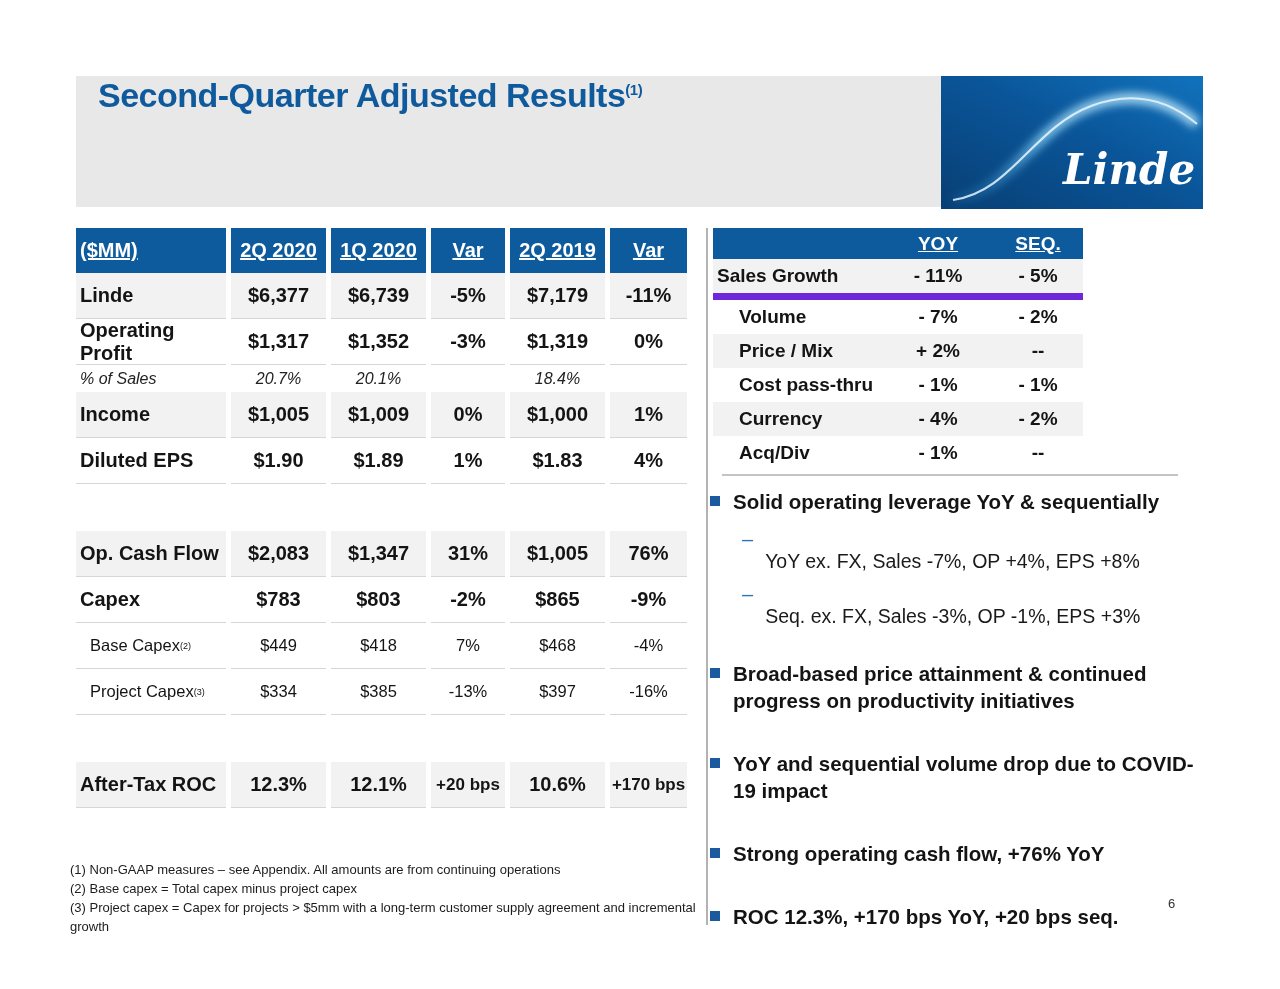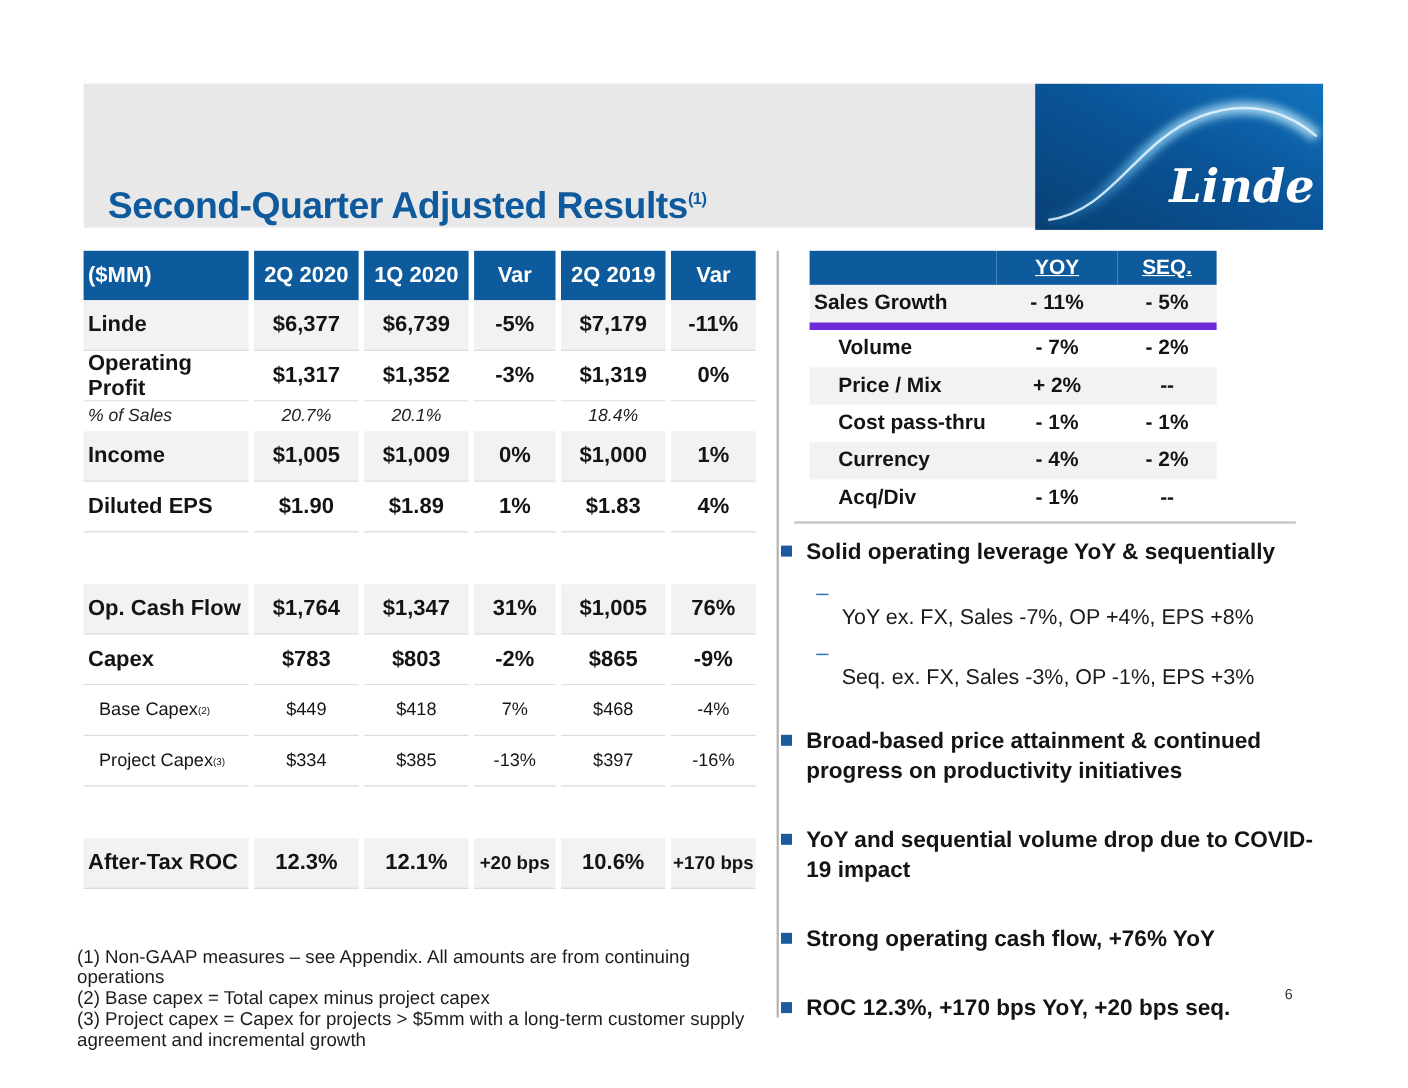--- a/index.html
+++ b/index.html
@@ -7,21 +7,21 @@
   body { font-family:"Liberation Sans", sans-serif; }
   .slide {
     position:relative; width:1280px; height:989px; background:#ffffff;
     overflow:hidden; color:#111;
   }
   sup { font-size:55%; vertical-align:super; }
 
   
   .title-bar {
     position:absolute; left:76px; top:76px; width:911px; height:131px;
-    background:#e8e8e9; display:flex; align-items:flex-end;
+    background:#e8e8e9; display:flex; align-items:flex-start;
   }
   .page-title {
     padding-left:22px; font-size:34px; font-weight:bold; color:#0f5a9c;
     letter-spacing:-0.5px;
   }
   .page-title sup { font-size:15px; font-weight:bold; }
 
   
   .logo-box { position:absolute; left:941px; top:76px; width:262px; height:133px; }
 
@@ -32,40 +32,40 @@
     grid-template-columns:150px 95px 95px 74px 95px 77px;
     column-gap:5px;
   }
   .mt-row .cell {
     display:flex; align-items:center; justify-content:center;
     font-size:20px; font-weight:bold; color:#141414; height:46px;
     border-bottom:1px solid #d6d6d6; background:#fff;
   }
   .mt-row .cell.label { justify-content:flex-start; padding-left:4px; }
   .mt-row.header .cell {
-    background:#0d5a9c; color:#fff; height:45px; border-bottom:none; font-size:20px;
+    background:#0d5a9c; color:#fff; height:45px; border-bottom:none; font-size:20px;text-decoration:underline;
   }
   .mt-row.shaded .cell { background:#f2f2f2; }
   .mt-row.italic .cell {
     height:27px; font-style:italic; font-weight:normal; font-size:16px;
     border-bottom:none; background:#fff; color:#222;
   }
   .mt-row.sub .cell { font-weight:normal; font-size:16.5px; }
   .mt-row.sub .cell.label { padding-left:14px; }
   .mt-row.spacer { height:47px; }
   .mt-row.roc > .cell:nth-child(4),
   .mt-row.roc > .cell:nth-child(6) { font-size:17px; }
 
   
   .v-divider {
     position:absolute; left:706px; top:228px; width:2px; height:697px; background:#b3b3b3;
   }
 
   
-  .growth-table { position:absolute; left:736px; top:228px; width:370px; }
+  .growth-table { position:absolute; left:713px; top:228px; width:370px; }
   .gt-row { display:grid; grid-template-columns:170px 110px 90px; }
   .gt-row .gcell {
     display:flex; align-items:center; justify-content:center;
     height:34px; font-size:19px; font-weight:bold; color:#141414; background:#fff;
   }
   .gt-row .gcell.glabel { justify-content:flex-start; padding-left:4px; }
   .gt-row.gheader .gcell {
     background:#0d5a9c; color:#fff; height:31px; font-size:19px;
   }
   .gt-row.gheader .gcell span { text-decoration:underline; }
@@ -86,21 +86,21 @@
     flex:0 0 10px; width:10px; height:10px; background:#1b5a9e; margin:8px 13px 0 2px;
   }
   .bullet-text { font-size:20.5px; font-weight:bold; line-height:27px; color:#141414; }
   .sub-bullets { list-style:none; margin:0 0 27px 0; }
   .sub-bullet { display:flex; line-height:33px; }
   .sub-dash { color:#2e74b5; font-size:20px; margin:0 12px 0 34px; }
   .sub-text { font-size:19.5px; color:#1a1a1a;margin-top:22px; }
 
   
   .footnotes { position:absolute; left:70px; top:860px; width:640px; }
-  .footnote { font-size:17px; color:#1c1c1c; line-height:19px; }
+  .footnote { font-size:13px; color:#1c1c1c; line-height:19px; }
   .page-number { position:absolute; left:1168px; top:896px; font-size:13px; color:#333; }
 </style>
 </head>
 <body>
 
 <div class="slide">
 
   <div class="title-bar">
     <div class="page-title">
       <span>Second-Quarter Adjusted Results</span><sup>(1)</sup>
@@ -177,21 +177,21 @@
           <div class="cell label">Diluted EPS</div>
           <div class="cell val">$1.90</div>
           <div class="cell val">$1.89</div>
           <div class="cell val">1%</div>
           <div class="cell val">$1.83</div>
           <div class="cell val">4%</div>
         </div>
         <div class="mt-row spacer"></div>
         <div class="mt-row shaded">
           <div class="cell label">Op. Cash Flow</div>
-          <div class="cell val">$1,764</div>
+          <div class="cell val">$2,083</div>
           <div class="cell val">$1,347</div>
           <div class="cell val">31%</div>
           <div class="cell val">$1,005</div>
           <div class="cell val">76%</div>
         </div>
         <div class="mt-row plain">
           <div class="cell label">Capex</div>
           <div class="cell val">$783</div>
           <div class="cell val">$803</div>
           <div class="cell val">-2%</div>

